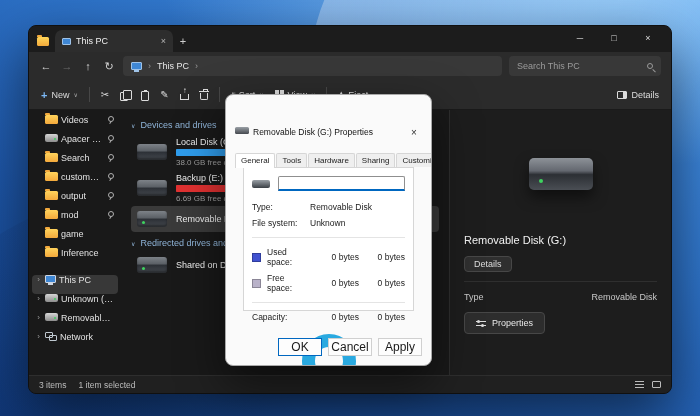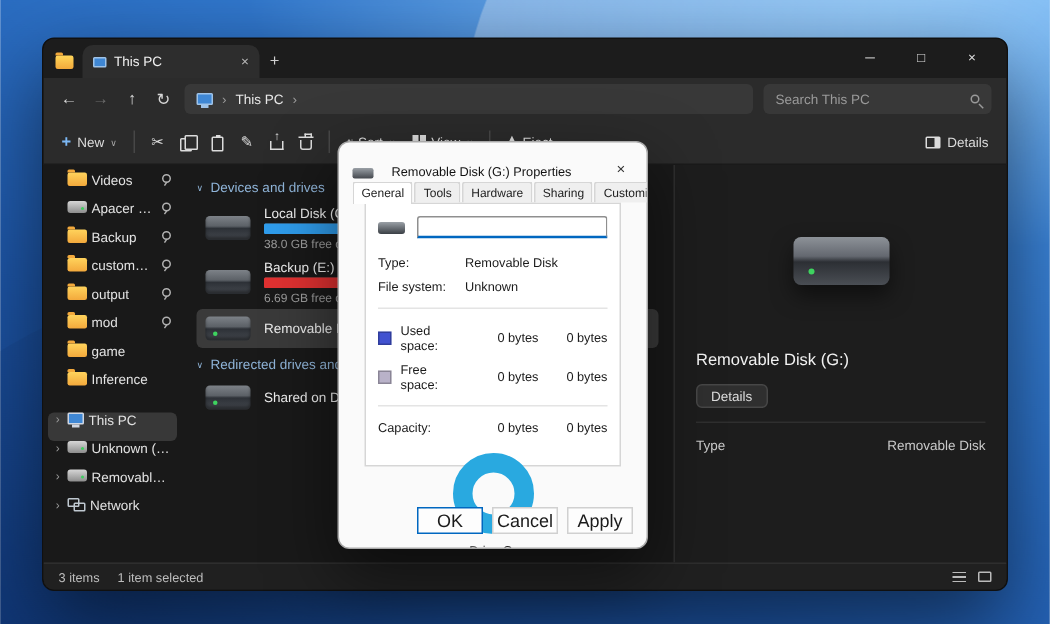--- a/index.html
+++ b/index.html
@@ -126,21 +126,21 @@
 
   .status { height:18px; flex:0 0 auto; display:flex; align-items:center; gap:12px; padding:0 10px; background:#202020; border-top:1px solid #2e2e2e; color:#bdbdbd; font-size:8.5px; }
   .sb-right { margin-left:auto; display:flex; gap:8px; align-items:center; }
   .sb-ic1 { width:9px; height:7px; background:repeating-linear-gradient(#bbb 0 1px, transparent 1px 3px); }
   .sb-ic2 { width:9px; height:7px; border:1px solid #bbb; border-radius:1px; }
 
   
   .dlg { position:absolute; left:225px; top:94px; width:207px; height:272px; background:#fafafa;
     border:1px solid #a9a9a9; border-radius:8px; overflow:hidden; font-size:8.5px; color:#1a1a1a;
     box-shadow:0 18px 45px rgba(0,0,0,.5); display:flex; flex-direction:column; }
-  .dtitle { height:24px; flex:0 0 auto; display:flex; align-items:flex-end; gap:12px; padding:0 2px 0 9px; }
+  .dtitle { height:24px; flex:0 0 auto; display:flex; align-items:flex-start; gap:4px; padding:0 2px 0 9px;margin-top:32px; }
   .mini-hdd { width:14px; height:7px; background:linear-gradient(#9aa0a6,#44484e); border-radius:1.5px; flex:0 0 auto; }
   .dt-lbl { flex:1; color:#111; }
   .dclose { width:30px; text-align:center; color:#333; font-size:10px; }
   .dtabs { display:flex; gap:1px; align-items:flex-end; padding:0 9px; height:16px; flex:0 0 auto; position:relative; z-index:2; }
   .dtab { padding:2px 5px 2px; background:#efefef; border:1px solid #d6d6d6; border-bottom:none; border-radius:2px 2px 0 0; color:#222; font-size:8px; }
   .dtab.active { background:#fff; position:relative; top:1px; padding-bottom:3px; }
   .dpage { flex:1; margin:0 17px; border:1px solid #d6d6d6; background:#fff; padding:8px 8px 4px; display:flex; flex-direction:column; min-height:0; }
   .lrow { display:flex; align-items:center; gap:8px; margin-bottom:8px; }
   .mini-hdd2 { width:18px; height:8px; background:linear-gradient(#9aa0a6,#3a3f45); border-radius:2px; flex:0 0 auto; }
   .dinput { flex:1; height:15px; border:1px solid #8f8f8f; border-bottom-width:2px; border-radius:2px 2px 0 0; padding:0 3px; font-size:8.5px; font-family:"Liberation Sans",sans-serif; outline:none; }
@@ -259,21 +259,21 @@
       </div>
       <div class="side-item">
         <span class="chev"></span>
           <span class="hdd"></span>
         <span class="s-lbl">Apacer (D:)</span>
           <span class="pin"></span>
       </div>
       <div class="side-item">
         <span class="chev"></span>
           <span class="folder"></span>
-        <span class="s-lbl">Backup</span>
+        <span class="s-lbl">Search</span>
           <span class="pin"></span>
       </div>
       <div class="side-item">
         <span class="chev"></span>
           <span class="folder"></span>
         <span class="s-lbl">custom_node</span>
           <span class="pin"></span>
       </div>
       <div class="side-item">
         <span class="chev"></span>
@@ -366,20 +366,24 @@
       <div class="preview">
         <div class="drive-xl"></div>
       </div>
       <div class="pname">Removable Disk (G:)</div>
       <div class="chip">Details</div>
       <div class="pdiv"></div>
       <div class="prow">
         <span>Type</span>
         <span>Removable Disk</span>
       </div>
+      <div class="props">
+        <span class="sl-ic"></span>
+        <span>Properties</span>
+      </div>
     </div>
   </div>
 
   <div class="status">
     <span>3 items</span>
     <span>1 item selected</span>
     <div class="sb-right">
       <span class="sb-ic1"></span>
       <span class="sb-ic2"></span>
     </div>

